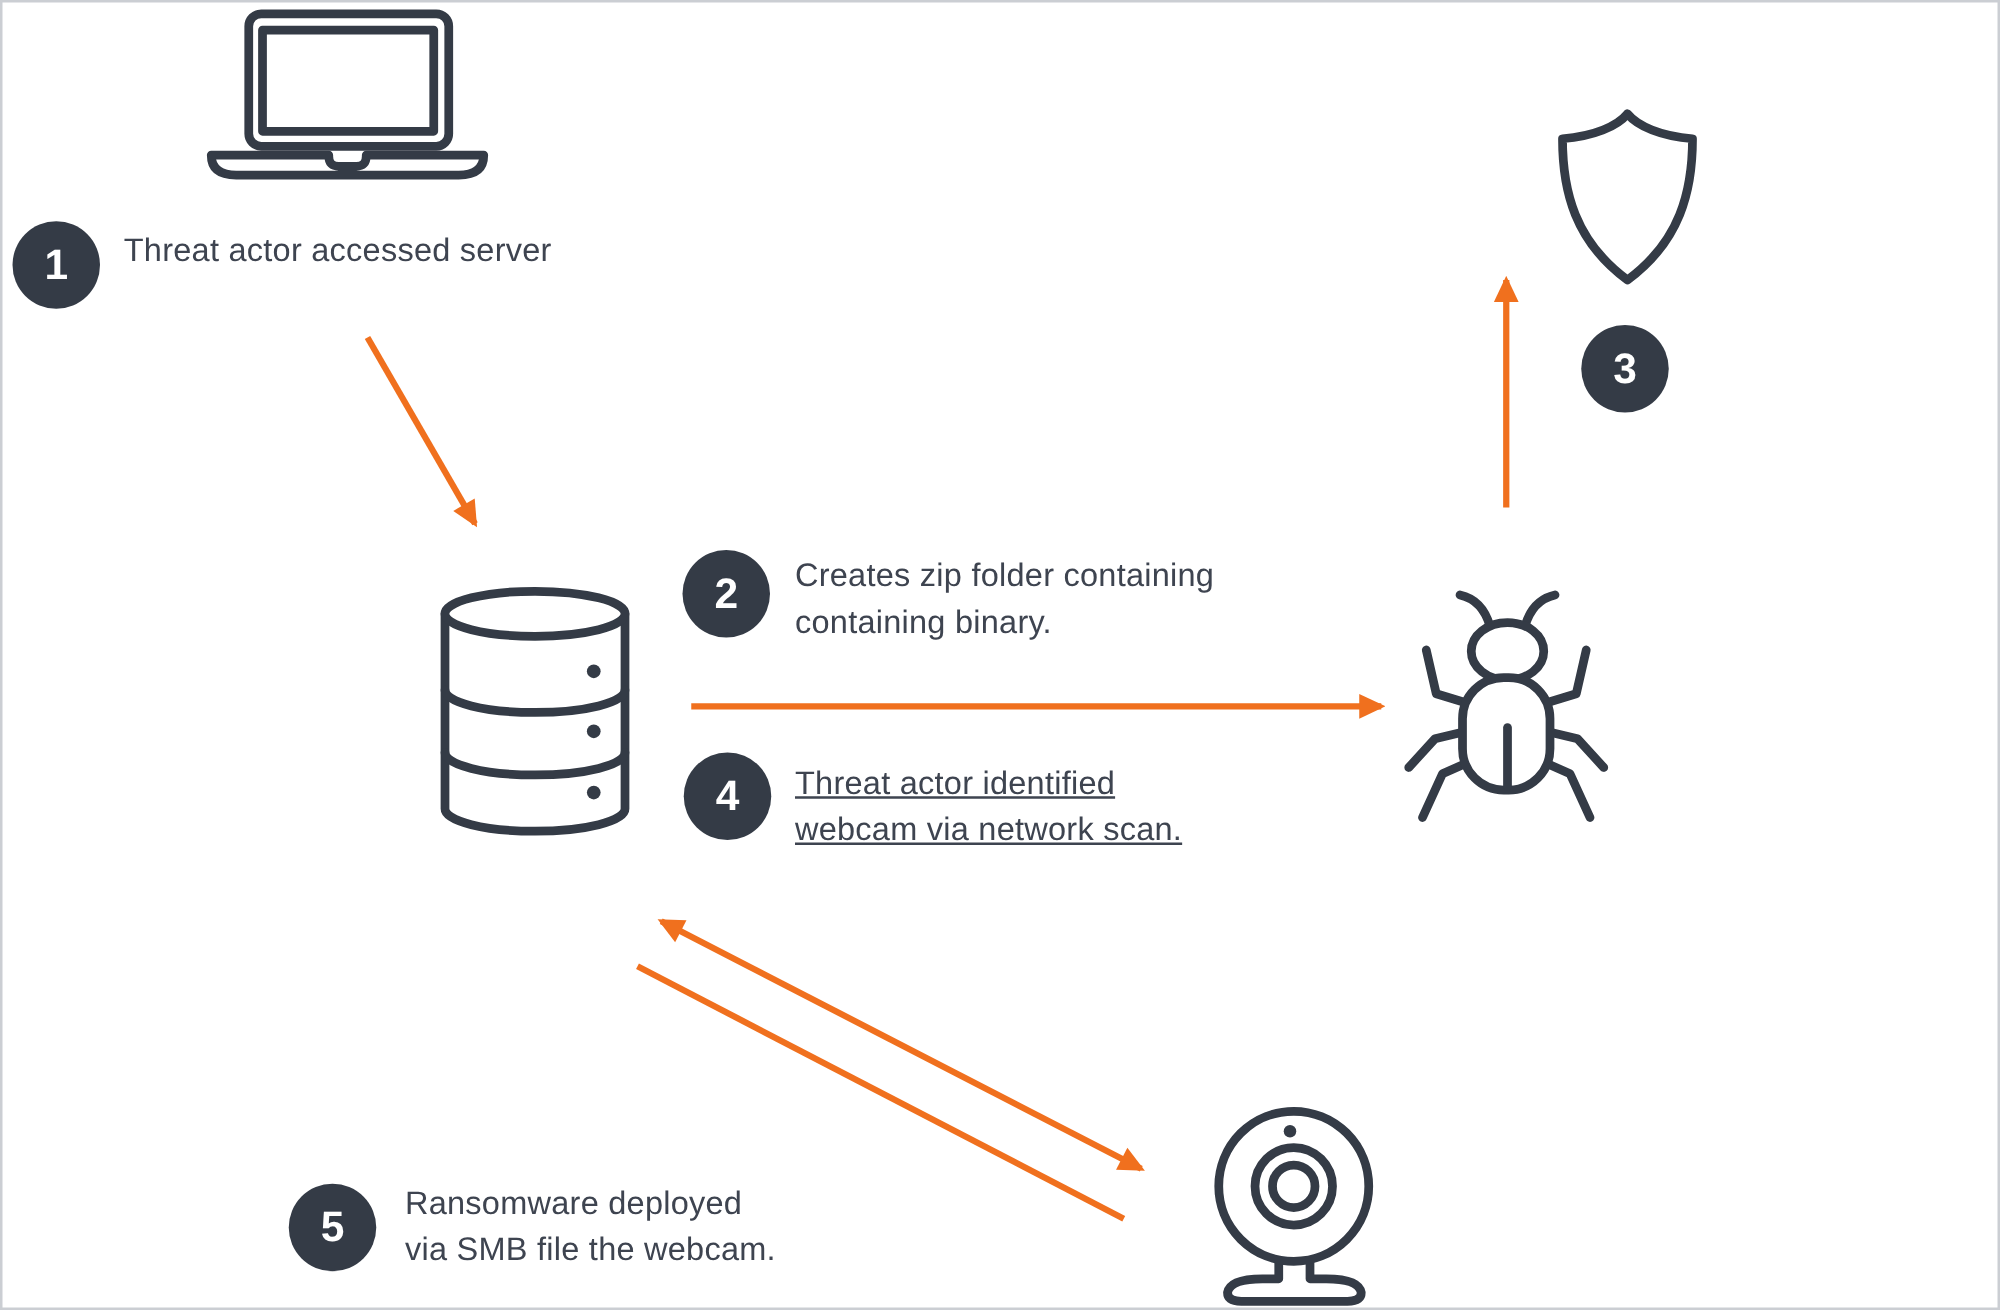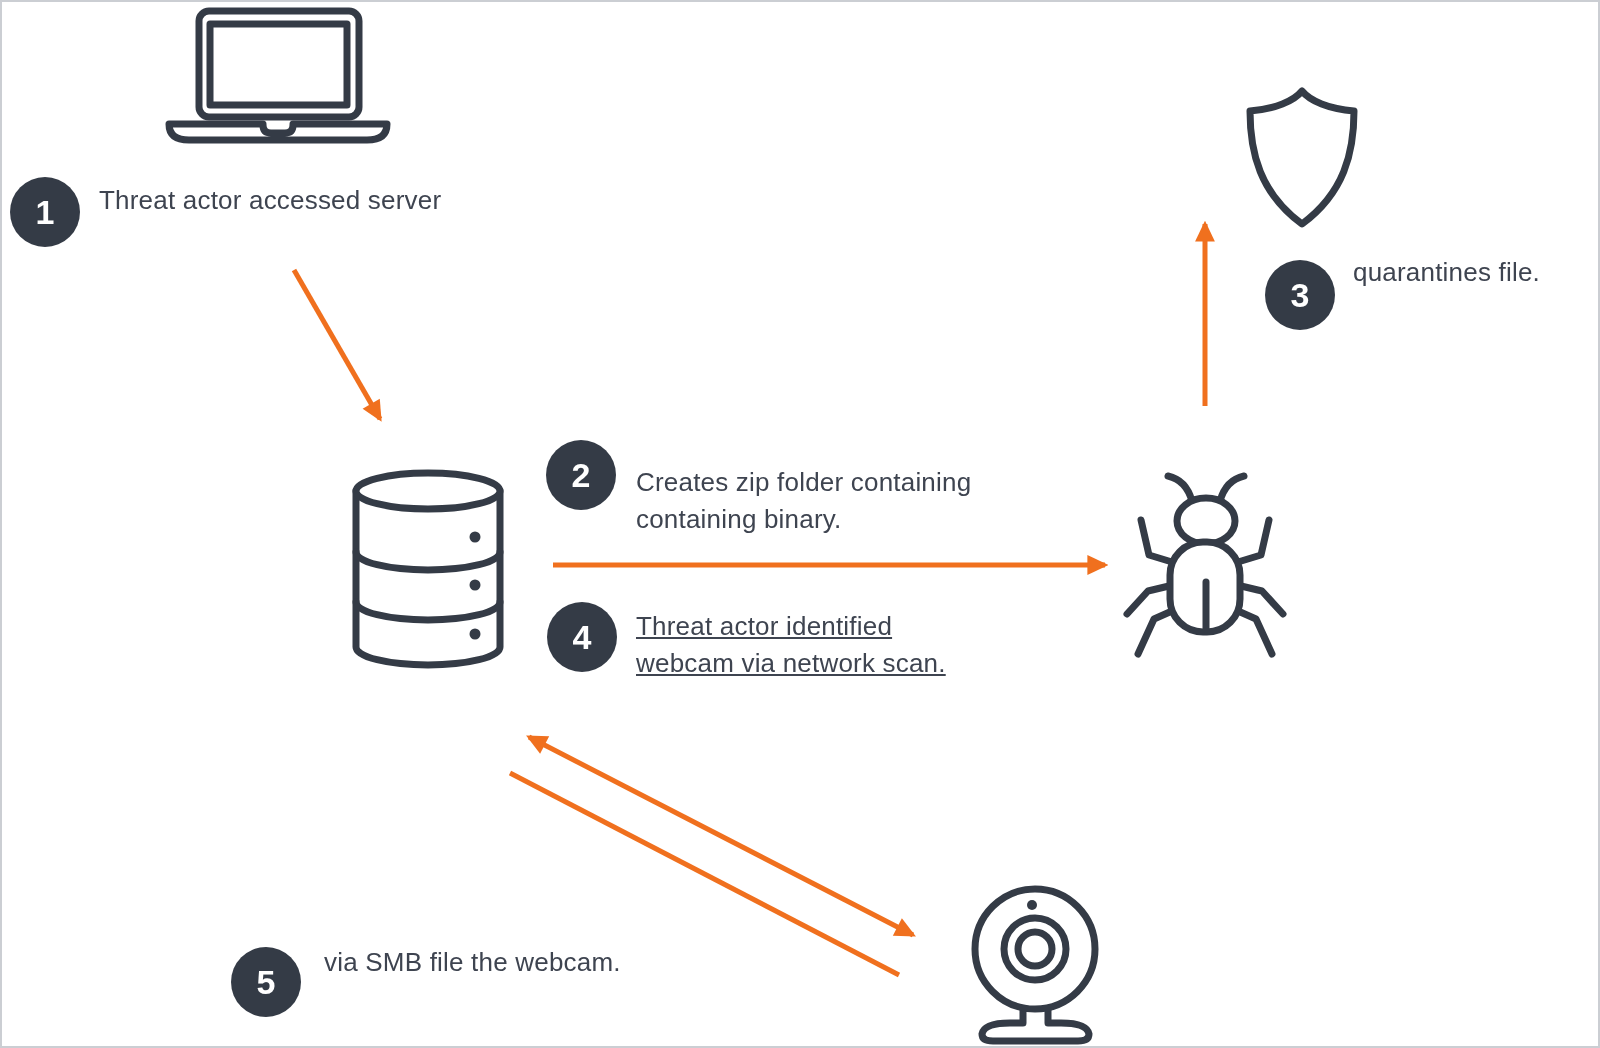--- a/index.html
+++ b/index.html
@@ -104,28 +104,28 @@
   <div class="badge" style="left:545px; top:600px;">
     <span>4</span>
   </div>
   <div class="badge" style="left:229px; top:945px;">
     <span>5</span>
   </div>
 
   <div class="step-text" style="left:97px; top:180px;">
     <div>Threat actor accessed server</div>
   </div>
-  <div class="step-text" style="left:634px; top:462px;">
+  <div class="step-text" style="left:634px; top:440px;">
     <div>Creates zip folder containing</div>
     <div>containing binary.</div>
   </div>
   <div class="step-text" style="left:1351px; top:252px;">
-    <div>quarantines file.</div>
   </div>
   <div class="step-text" style="left:634px; top:606px;text-decoration:underline;">
     <div>Threat actor identified</div>
     <div>webcam via network scan.</div>
   </div>
   <div class="step-text" style="left:322px; top:942px;">
+    <div>Ransomware deployed</div>
     <div>via SMB file the webcam.</div>
   </div>
 
 </div>
 
 </body></html>

